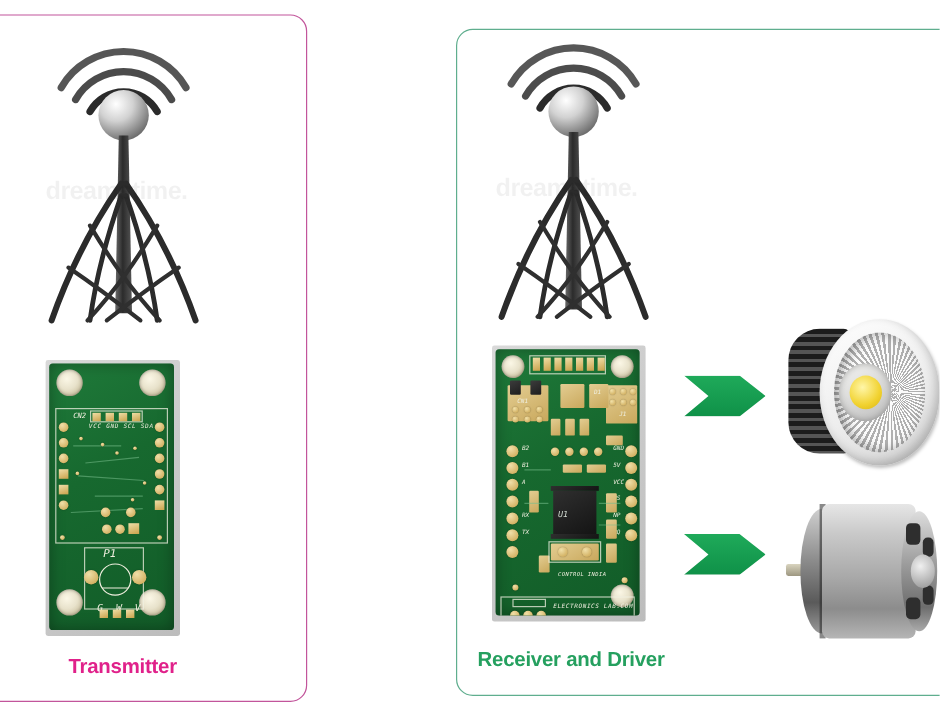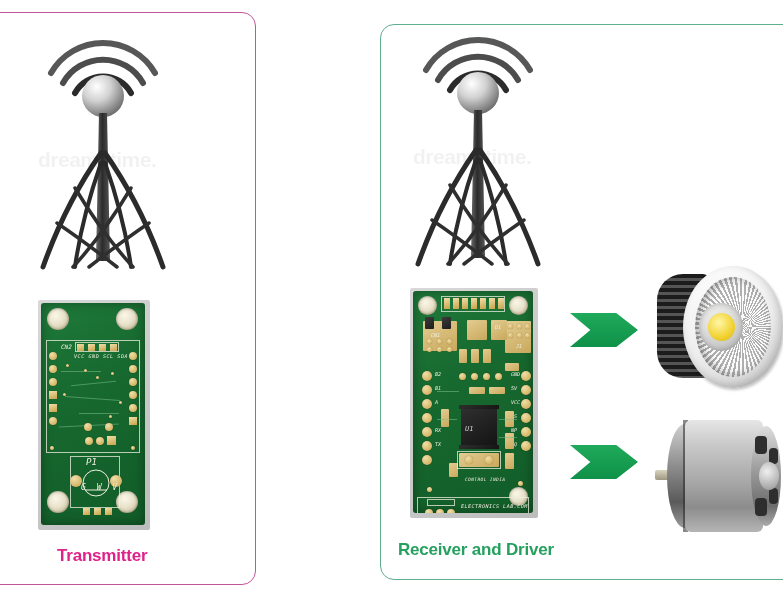--- a/index.html
+++ b/index.html
@@ -361,21 +361,21 @@
     <div class="pad-sq" style="left:66px; top:133px; width:9px; height:9px;"></div>
 
     <div class="silk-box" style="left:29px; top:153px; width:50px; height:52px;"></div>
     <div class="silk-text" style="left:45px; top:154px; font-size:9px;">P1</div>
     <svg style="position:absolute; left:41px; top:166px;" width="28" height="28" viewBox="0 0 28 28">
       <circle cx="14" cy="14" r="13" fill="none" stroke="#efeede" stroke-width="1"></circle>
       <line x1="3" y1="21" x2="25" y2="21" stroke="#efeede" stroke-width="1"></line>
     </svg>
     <div class="pad-round" style="left:29px; top:172px; width:12px; height:12px;"></div>
     <div class="pad-round" style="left:69px; top:172px; width:12px; height:12px;"></div>
-    <div class="silk-text" style="left:40px; top:180px; font-size:8px; letter-spacing:3px;">G  W  V</div>
+    <div class="silk-text" style="left:40px; top:199px; font-size:8px; letter-spacing:3px;">G  W  V</div>
     <div class="pad-sq" style="left:42px; top:205px; width:7px; height:7px;"></div>
     <div class="pad-sq" style="left:53px; top:205px; width:7px; height:7px;"></div>
     <div class="pad-sq" style="left:64px; top:205px; width:7px; height:7px;"></div>
   </div>
 </div>
 
 <div class="caption" id="caption-transmitter">Transmitter</div>
 
 <div class="panel" id="panel-receiver"></div>
 

